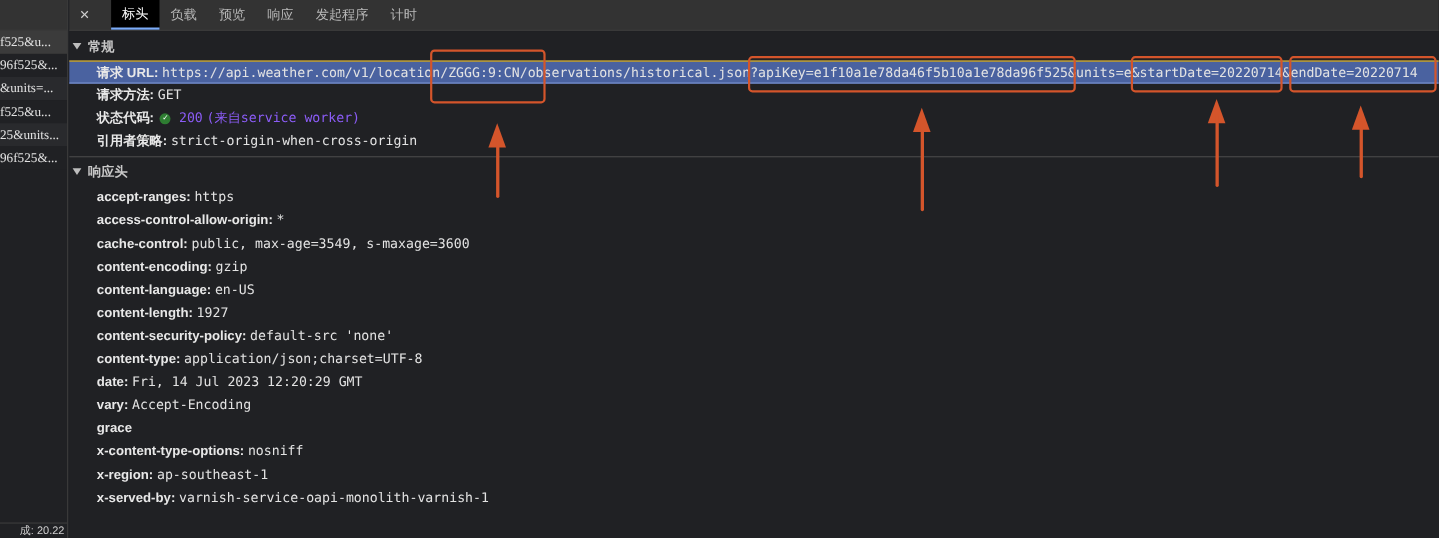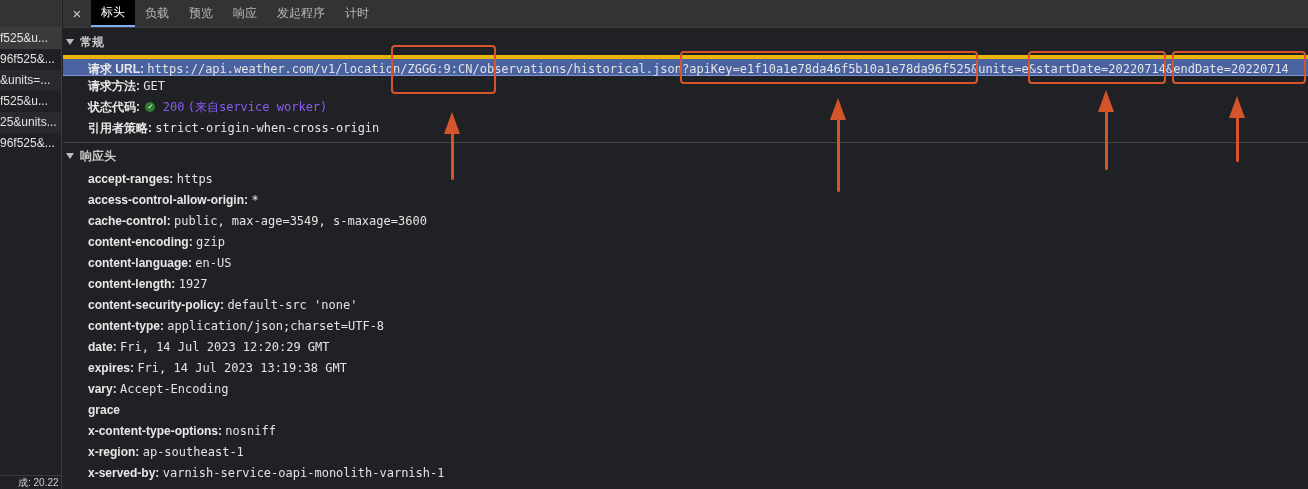--- a/index.html
+++ b/index.html
@@ -2,38 +2,38 @@
 <html><head>
   <meta charset="utf-8">
   <style>
     * { box-sizing: border-box; margin: 0; padding: 0; }
     html, body { width: 1308px; height: 489px; overflow: hidden; background: #202124; }
     body { position: relative; font-family: "Liberation Sans", "DejaVu Sans", sans-serif; color: #e3e3e3; font-size: 12px; }
 
     
     .left-panel { position: absolute; left: 0; top: 0; width: 62px; height: 489px; background: #202124; border-right: 1px solid #3c3c3c; overflow: hidden; }
     .left-top { height: 28px; background: #333333; border-bottom: 1px solid #3c3c3c; }
-    .req-row { height: 21px; line-height: 21px; font-size: 12px; color: #e3e3e3; white-space: nowrap; overflow: hidden; padding-left: 0; }
+    .req-row { height: 21px; line-height: 21px; font-size: 12px; color: #e3e3e3; white-space: nowrap; overflow: hidden; padding-left: 0; font-family: Liberation Serif, serif; }
     .req-row:nth-child(odd) { background: #292a2d; }
     .req-row:nth-child(even) { background: #202124; }
     .req-row.selected { background: #3b3b3b; }
     .left-bottom { position: absolute; left: 0; bottom: 0; width: 62px; height: 14px; border-top: 1px solid #3c3c3c; font-size: 10px; color: #cfcfcf; white-space: nowrap; overflow: hidden; padding-left: 18px; line-height: 14px; }
 
     
     .tabbar { position: absolute; left: 63px; top: 0; right: 0; height: 28px; background: #333333; border-bottom: 1px solid #3c3c3c; display: flex; align-items: stretch; }
     .close-btn { width: 28px; display: flex; align-items: center; justify-content: center; color: #d0d0d0; font-size: 15px; }
     .tab { padding: 0 10px; display: flex; align-items: center; font-size: 12px; color: #b8b8b8; }
-    .tab.active { background: #000000; color: #ffffff; border-bottom: 2px solid #7cacf8; }
+    .tab.active { background: #000000; color: #ffffff; border-bottom: 2px solid #7cacf8; margin-left: 10px; }
 
     
     .content { position: absolute; left: 63px; top: 29px; right: 0; bottom: 0; background: #202124; }
     .section-header { height: 26px; display: flex; align-items: center; padding-left: 3px; font-size: 12px; font-weight: bold; color: #c7c7c7; }
     .triangle { width: 0; height: 0; border-left: 4px solid transparent; border-right: 4px solid transparent; border-top: 6px solid #bdbdbd; margin-right: 6px; }
     .row { height: 21px; line-height: 21px; padding-left: 25px; white-space: nowrap; font-size: 12px; }
-    .row.selected { background: #4a62a0; border-top: 4px solid #eab308; border-bottom: 1px solid #7c95d4; }
+    .row.selected { background: #4a62a0; border-top: 1px solid #eab308; border-bottom: 1px solid #7c95d4; }
     .k { font-weight: bold; color: #e8e8e8; }
     .v { font-family: "DejaVu Sans Mono", "Liberation Mono", monospace; font-size: 12px; color: #e3e3e3; }
     .v.dim { color: #8b5cf6; text-align: right; }
     .divider { height: 1px; background: #4a4a4a; margin-top: 3px; }
     .status-dot { display: inline-block; width: 10px; height: 10px; border-radius: 50%; background: #2e7d32; color: #fff; font-size: 7px; line-height: 10px; text-align: center; vertical-align: 2px; margin: 0 4px 0 2px; }
 
     
     .anno-box { position: absolute; border: 2px solid #d4552b; border-radius: 4px; }
     .arrow { position: absolute; width: 6px; }
     .arrow .shaft { position: absolute; left: 2px; width: 3px; background: #d4552b; border-radius: 2px; }
@@ -97,21 +97,20 @@
   <div id="resp-rows">
       <div class="row"><span class="k">accept-ranges:</span> <span class="v">https</span></div>
       <div class="row"><span class="k">access-control-allow-origin:</span> <span class="v">*</span></div>
       <div class="row"><span class="k">cache-control:</span> <span class="v">public, max-age=3549, s-maxage=3600</span></div>
       <div class="row"><span class="k">content-encoding:</span> <span class="v">gzip</span></div>
       <div class="row"><span class="k">content-language:</span> <span class="v">en-US</span></div>
       <div class="row"><span class="k">content-length:</span> <span class="v">1927</span></div>
       <div class="row"><span class="k">content-security-policy:</span> <span class="v">default-src 'none'</span></div>
       <div class="row"><span class="k">content-type:</span> <span class="v">application/json;charset=UTF-8</span></div>
       <div class="row"><span class="k">date:</span> <span class="v">Fri, 14 Jul 2023 12:20:29 GMT</span></div>
-      <div class="row"><span class="k">expires:</span> <span class="v">Fri, 14 Jul 2023 13:19:38 GMT</span></div>
       <div class="row"><span class="k">vary:</span> <span class="v">Accept-Encoding</span></div>
       <div class="row"><span class="k">grace</span> <span class="v"></span></div>
       <div class="row"><span class="k">x-content-type-options:</span> <span class="v">nosniff</span></div>
       <div class="row"><span class="k">x-region:</span> <span class="v">ap-southeast-1</span></div>
       <div class="row"><span class="k">x-served-by:</span> <span class="v">varnish-service-oapi-monolith-varnish-1</span></div>
     </div>
 </div>
 
 <div class="anno-box" style="left:391px; top:45px; width:105px; height:49px;"></div>
 <div class="anno-box" style="left:680px; top:51px; width:298px; height:33px;"></div>

